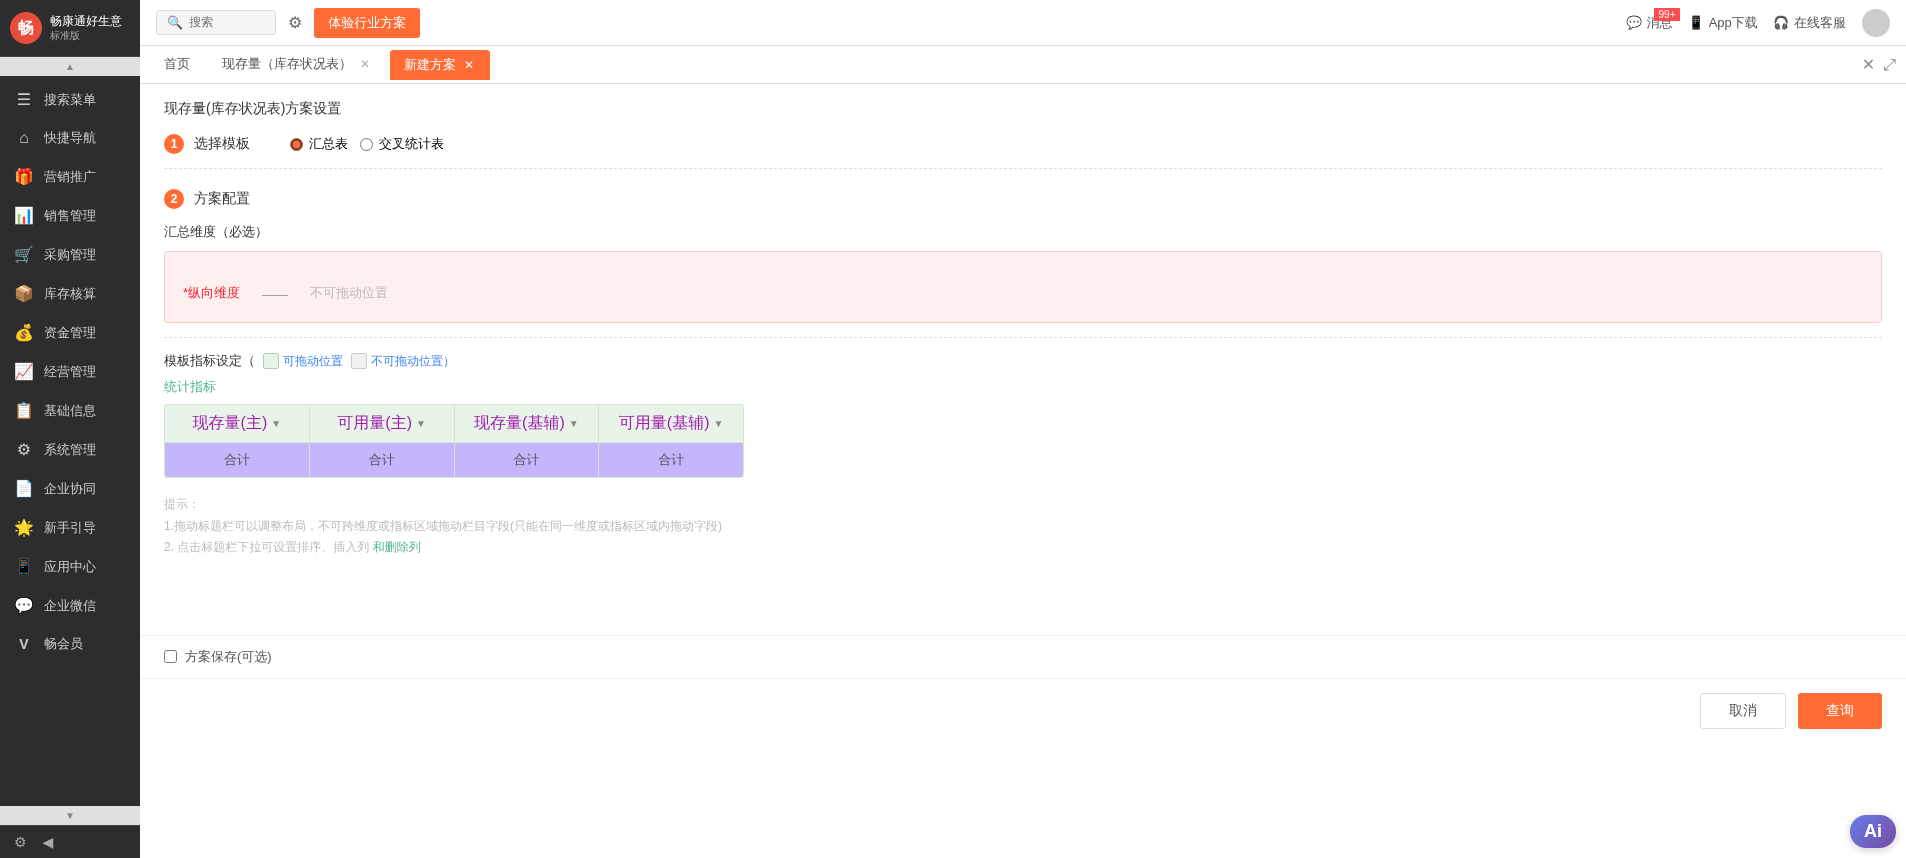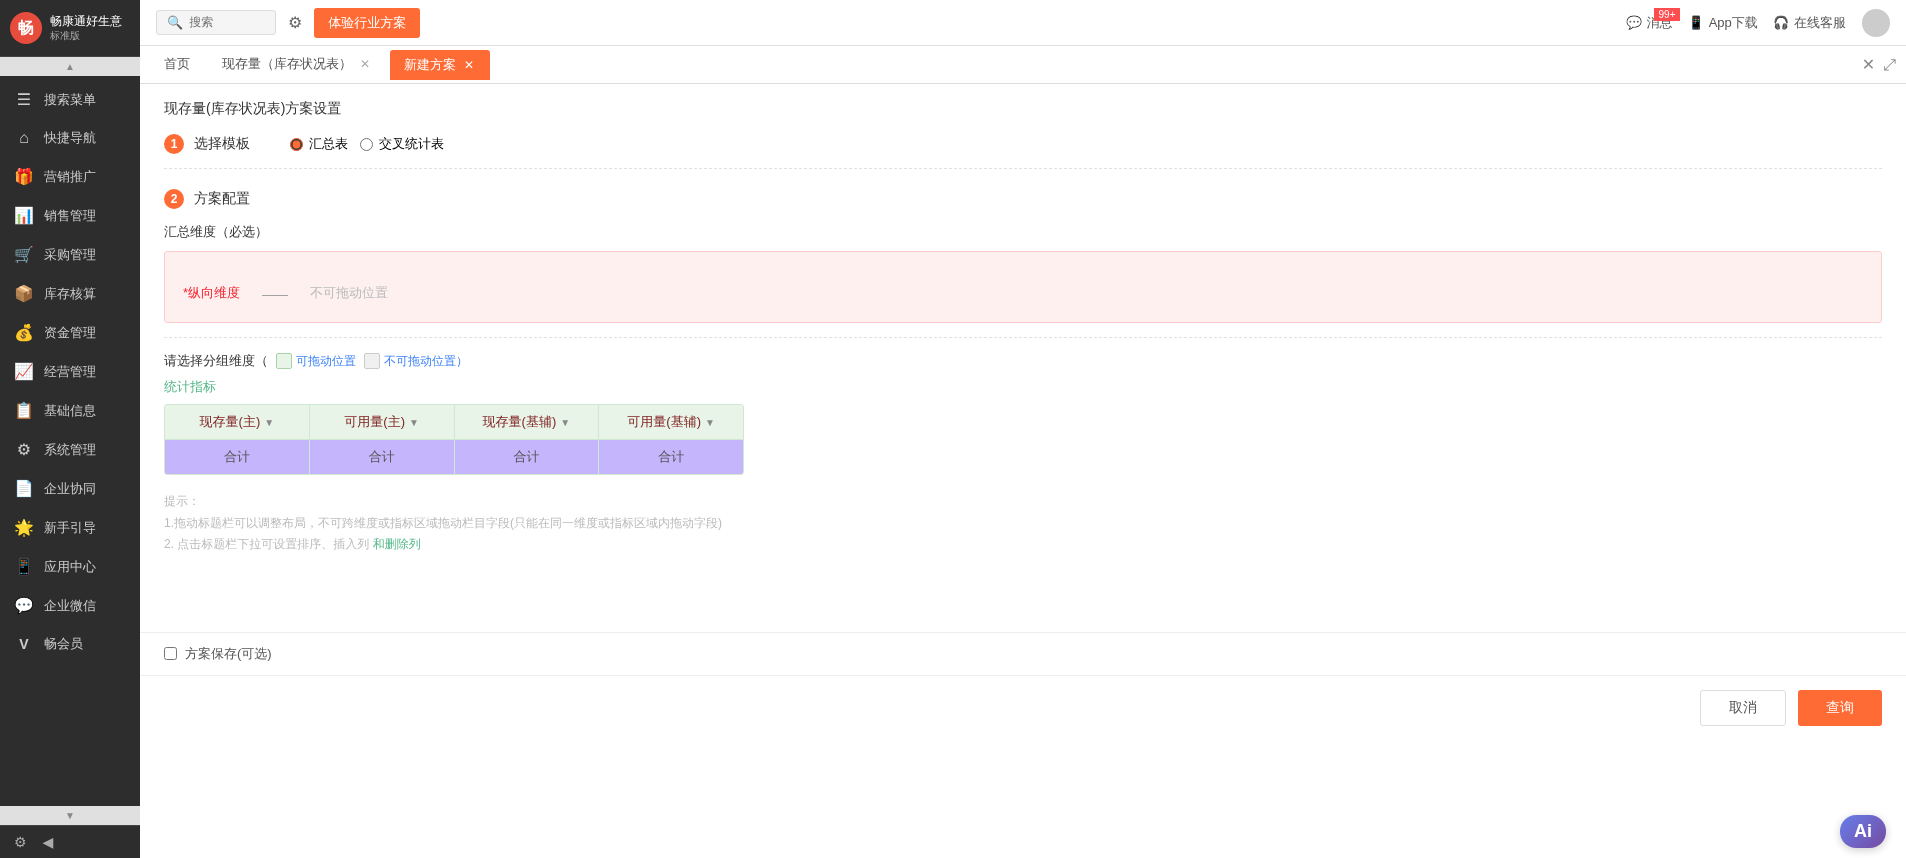--- a/index.html
+++ b/index.html
@@ -229,21 +229,21 @@
     }
     .indicator-table-header {
       display: flex; background: #e8f4e8;
     }
     .indicator-col {
       flex: 1; border-right: 1px solid #d0e8d0;
       display: flex; align-items: center; justify-content: center;
       padding: 8px 6px; gap: 4px;
     }
     .indicator-col:last-child { border-right: none; }
-    .indicator-col-label { font-size: 13px; color: #7f1d1d; }
+    .indicator-col-label { font-size: 16px; color: #a21caf; }
     .indicator-col-arrow {
       font-size: 10px; color: #888; cursor: pointer;
     }
     .indicator-table-row {
       display: flex; border-top: 1px solid #d0e8d0; background: #c4b5fd;
     }
     .indicator-cell {
       flex: 1; border-right: 1px solid #d0e8d0;
       padding: 8px 6px; text-align: center;
       font-size: 13px; color: #555;
@@ -283,21 +283,21 @@
       padding: 8px 28px; border: none;
       background: #ff6b35; color: #fff; border-radius: 3px; cursor: pointer; font-size: 14px;
     }
     .scroll-up-btn, .scroll-down-btn {
       width: 100%; background: #e0e0e0; border: none;
       cursor: pointer; padding: 4px; color: #888; font-size: 10px;
     }
 
     
     .ai-badge {
-      position: fixed; bottom: 10px; right: 20px;
+      position: fixed; bottom: 10px; right: 10px;
       background: linear-gradient(135deg, #667eea 0%, #764ba2 100%);
       color: #fff; border-radius: 16px;
       padding: 6px 14px; font-size: 18px; font-weight: bold;
       box-shadow: 0 2px 8px rgba(0,0,0,0.2);
     }
   </style>
 </head>
 <body>
 
 <div class="sidebar">
@@ -466,21 +466,21 @@
             <span class="dimension-field-label">*纵向维度</span>
             <span class="dimension-dash">——</span>
             <span class="dimension-placeholder">不可拖动位置</span>
           </div>
         </div>
 
         <hr class="section-divider">
 
         <div class="indicator-settings">
           <div class="indicator-settings-label">
-            <span>请选择分组维度（</span>
+            <span>模板指标设定（</span>
             <span class="legend-draggable">
               <span class="legend-box-draggable"></span>
               <span class="legend-text">可拖动位置</span>
             </span>
             <span class="legend-draggable">
               <span class="legend-box-fixed"></span>
               <span class="legend-text">不可拖动位置）</span>
             </span>
           </div>
 

